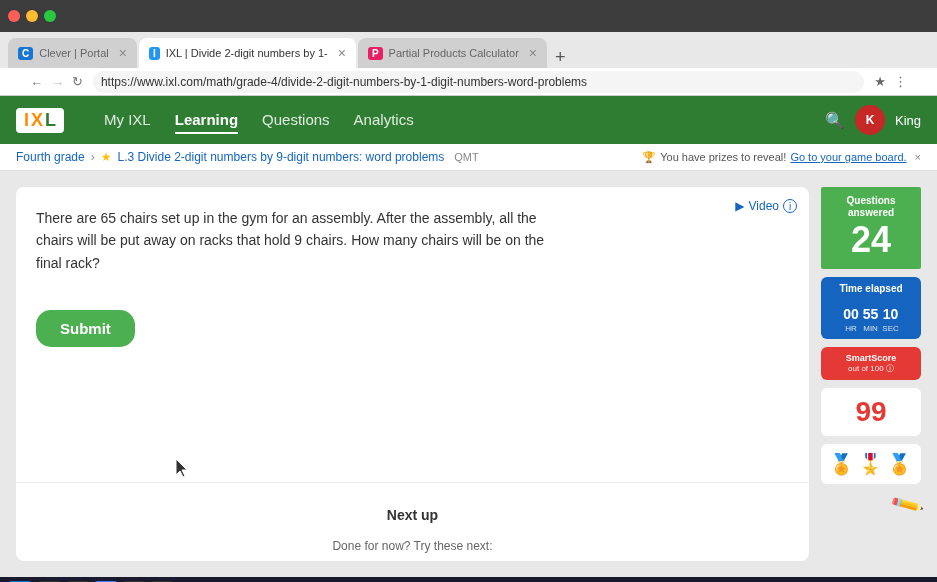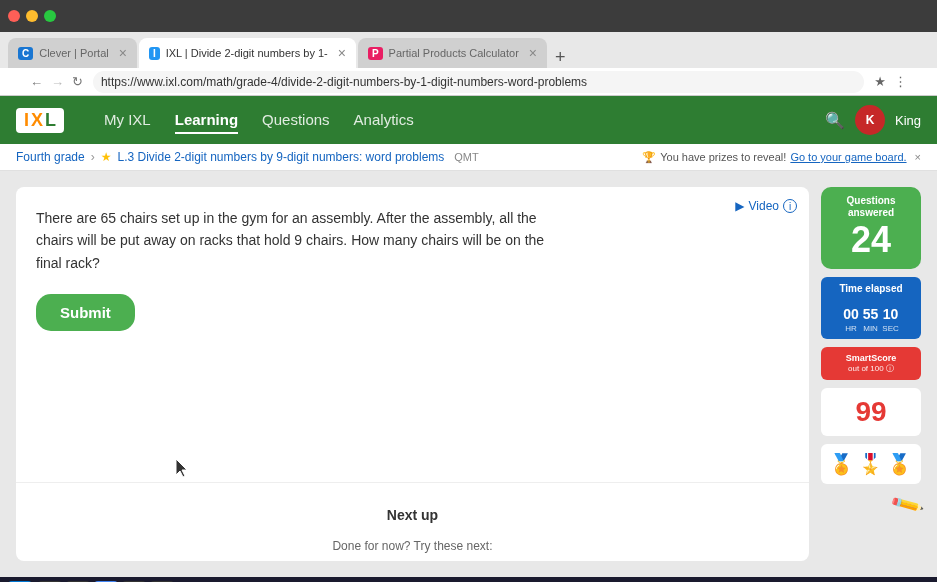--- a/index.html
+++ b/index.html
@@ -38,31 +38,31 @@
     .breadcrumb-tag { color: #888; font-size: 11px; margin-left: 4px; }
     .prize-banner { margin-left: auto; color: #555; font-size: 11px; display: flex; align-items: center; gap: 4px; }
     .prize-link { color: #1565c0; text-decoration: underline; cursor: pointer; }
     .prize-trophy { color: #ffc107; }
     .prize-close { color: #888; cursor: pointer; margin-left: 4px; }
 
     
     .main-content { background: #e8e8e8; display: flex; padding: 16px; gap: 12px; height: calc(582px - 32px - 36px - 28px - 48px - 32px); }
     .question-panel { background: #fff; flex: 1; border-radius: 8px; padding: 20px; position: relative; min-height: 320px; }
     .video-link { position: absolute; top: 12px; right: 12px; font-size: 12px; color: #1565c0; cursor: pointer; display: flex; align-items: center; gap: 4px; }
-    .question-text { font-size: 14px; color: #333; line-height: 1.6; margin-bottom: 20px; max-width: 520px; }
+    .question-text { font-size: 14px; color: #333; line-height: 1.6; margin-bottom: 36px; max-width: 520px; }
     .answer-row { display: flex; align-items: center; gap: 8px; margin-bottom: 16px; }
     .answer-box { width: 60px; height: 28px; border: 2px solid #aaa; border-radius: 3px; display: inline-block; }
     .chairs-label { font-size: 14px; color: #333; }
     .submit-btn { background: #4caf50; color: #fff; border: none; border-radius: 15px; padding: 10px 24px; font-size: 15px; font-weight: bold; cursor: pointer; }
     .next-up { text-align: center; padding: 16px; color: #333; font-size: 14px; font-weight: bold; }
     .done-text { text-align: center; color: #666; font-size: 12px; }
 
     
     .side-panel { width: 100px; display: flex; flex-direction: column; gap: 8px; }
-    .questions-answered { background: #4caf50; color: #fff; border-radius: 10px; padding: 8px; text-align: center; }
+    .questions-answered { background: #4caf50; color: #fff; border-radius: 2px; padding: 8px; text-align: center; }
     .qa-label { font-size: 10px; font-weight: bold; line-height: 1.2; }
     .qa-count { font-size: 36px; font-weight: bold; color: #fff; }
     .time-elapsed { background: #1565c0; color: #fff; border-radius: 6px; padding: 6px; text-align: center; }
     .te-label { font-size: 10px; font-weight: bold; }
     .time-display { display: flex; justify-content: center; gap: 4px; font-size: 10px; margin-top: 12px; }
     .time-unit { text-align: center; }
     .time-num { font-size: 14px; font-weight: bold; display: block; }
     .time-lbl { font-size: 8px; color: rgba(255,255,255,0.8); }
     .smart-score { background: #e53935; color: #fff; border-radius: 6px; padding: 6px; text-align: center; }
     .ss-label { font-size: 9px; font-weight: bold; }

